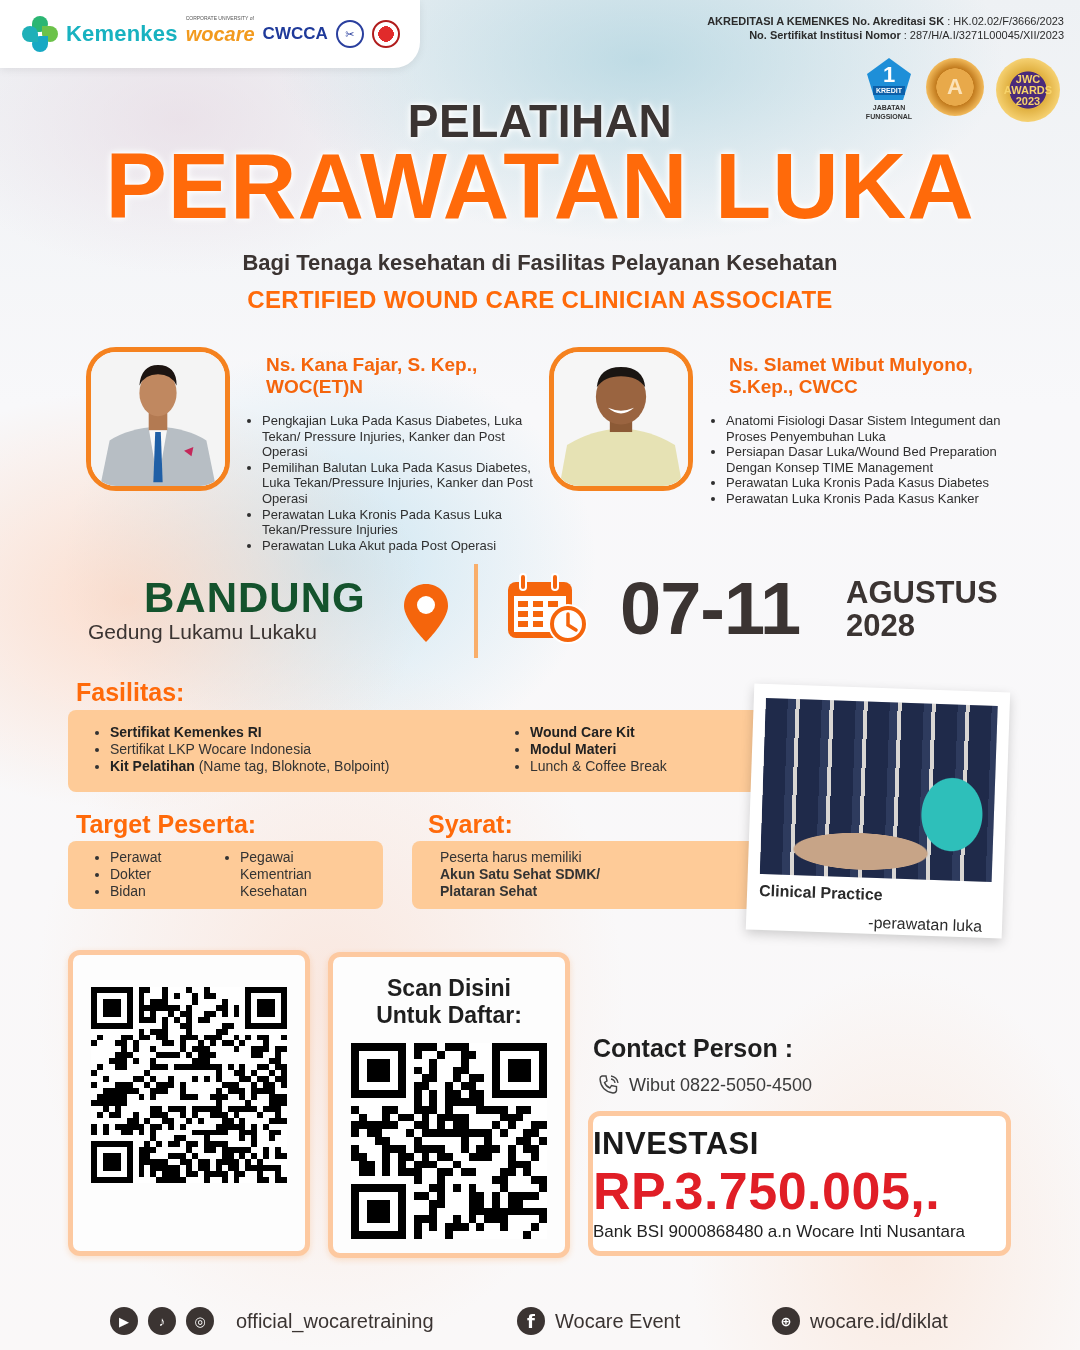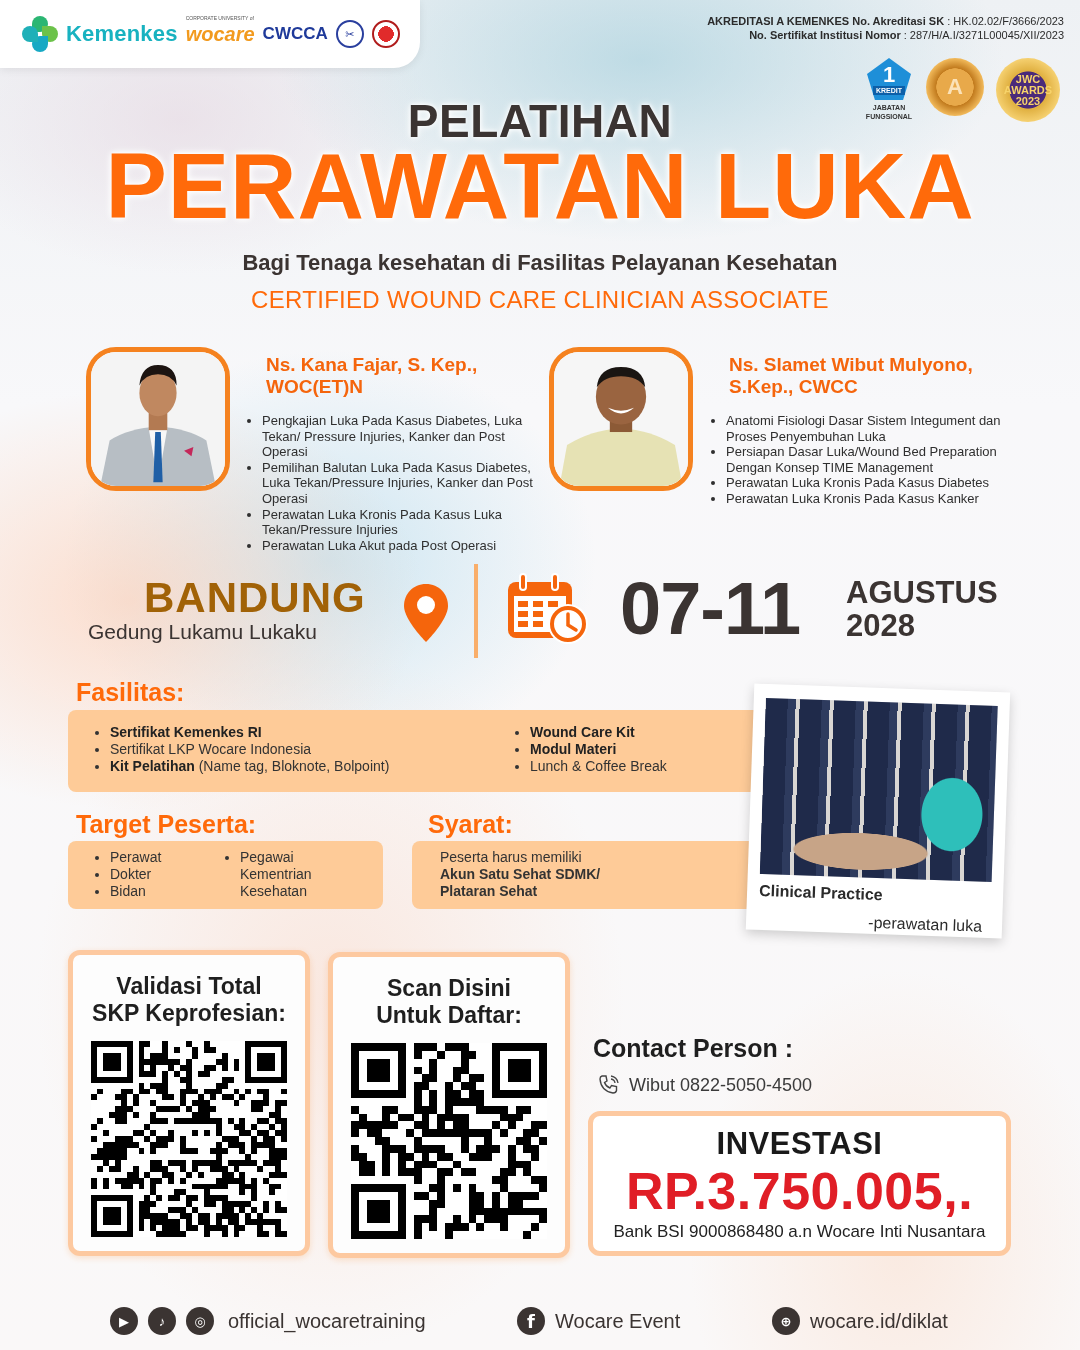--- a/index.html
+++ b/index.html
@@ -44,31 +44,31 @@
   .badge-kredit .pent small { font-size: 7px; font-weight: 700; background: #0d5fa8; padding: 1px 3px; }
   .badge-kredit .cap { font-size: 7px; font-weight: 700; color: #333; line-height: 9px; margin-top: 3px; }
   .medal { width: 58px; height: 58px; border-radius: 50%; display: flex; align-items: center; justify-content: center; font-weight: 800; position: relative; }
   .medal.a { background: radial-gradient(circle, #e8a94a 45%, #c17a1d 46%, #f1b95a 70%, #b06c12 100%); color: #fbe2b8; font-size: 22px; }
   .medal.jwc { width: 64px; height: 64px; background: radial-gradient(circle, #4a2a7a 40%, #e0b040 42%, #f5d070 70%, #b58320 100%); color: #f7d36a; font-size: 11px; line-height: 11px; text-align: center; }
 
   
   .t-pel { top: 94px; width: 100%; text-align: center; font-size: 46px; font-weight: 800; color: #3b3432; letter-spacing: 0.5px; text-shadow: 0 0 4px #fff, 0 0 8px #fff; }
   .t-main { top: 140px; width: 100%; text-align: center; font-size: 92px; font-weight: 900; color: #ff6a0a; letter-spacing: 1px; line-height: 1; text-shadow: 0 0 3px #fff, 0 0 6px #fff, 0 0 10px #fff; }
   .t-sub { top: 250px; width: 100%; text-align: center; font-size: 22px; font-weight: 700; color: #3b3432; }
-  .t-cert { top: 286px; width: 100%; text-align: center; font-size: 24px; font-weight: 400; color: #ff6a0a; letter-spacing: 0.3px; }
+  .t-cert { top: 286px; width: 100%; text-align: center; font-size: 24px; font-weight: 700; color: #ff6a0a; letter-spacing: 0.3px; }
 
   
   .photo { width: 144px; height: 144px; border: 5px solid #f5821f; border-radius: 30px; overflow: hidden; background: #fff; }
   .photo .ph { width: 100%; height: 100%; }
   .sp-name { font-size: 19px; font-weight: 800; color: #f5650c; line-height: 22px; margin-left: 16px; }
   .sp-list { font-size: 13px; line-height: 15.6px; color: #2f2f2f; padding-left: 14px; }
   .sp-list li { margin-bottom: 0; }
 
   
-  .loc-city { left: 144px; top: 574px; font-size: 42px; font-weight: 900; color: #a16207; letter-spacing: 1px; }
+  .loc-city { left: 144px; top: 574px; font-size: 42px; font-weight: 900; color: #14532d; letter-spacing: 1px; }
   .loc-venue { left: 88px; top: 620px; font-size: 21px; color: #3b3432; }
   .pin { left: 404px; top: 584px; width: 44px; height: 58px; }
   .vline { left: 474px; top: 564px; width: 4px; height: 94px; background: #f9ae6a; }
   .cal { left: 506px; top: 572px; width: 84px; height: 74px; }
   .date-num { left: 620px; top: 572px; font-size: 74px; font-weight: 900; color: #3b3432; line-height: 1; letter-spacing: -1px; }
   .date-month { left: 846px; top: 576px; font-size: 31px; font-weight: 900; color: #3b3432; line-height: 33px; }
 
   
   .sec-h { font-size: 25px; font-weight: 800; color: #ff6a0a; }
   .peach { background: #fecb98; border-radius: 8px; }
@@ -90,21 +90,21 @@
   .polaroid .cap2 { font-size: 16px; color: #2b2b2b; text-align: right; margin-top: 10px; padding-right: 8px; }
 
   
   .qr-card { width: 242px; height: 306px; background: #fdfdfd; border: 5px solid #fdc9a0; border-radius: 12px; box-shadow: 0 2px 6px rgba(245,130,31,0.2); padding-top: 18px; text-align: center; }
   .qr-title { font-size: 23px; font-weight: 800; color: #1f1f1f; line-height: 27px; }
   .qr { width: 196px; height: 196px; margin: 14px auto 0; background: #fff; }
 
   
   .cp-h { left: 593px; top: 1034px; font-size: 25px; font-weight: 800; color: #1f1f1f; }
   .cp-line { left: 597px; top: 1073px; font-size: 18px; color: #3b3b3b; display: flex; align-items: center; gap: 8px; }
-  .inv-box { left: 588px; top: 1111px; width: 423px; height: 145px; background: #fff; border: 5px solid #fdc9a0; border-radius: 12px; text-align: center; padding-top: 10px; }
+  .inv-box { left: 588px; top: 1111px; width: 423px; height: 145px; background: #fff; border: 5px solid #fdc9a0; border-radius: 12px; padding-top: 10px; }
   .inv-h { font-size: 31px; font-weight: 900; color: #1a1a1a; letter-spacing: 0.5px; }
   .inv-price { font-size: 52px; font-weight: 900; color: #e01e26; line-height: 58px; letter-spacing: 0.5px; }
   .inv-bank { font-size: 17px; color: #222; margin-top: 2px; }
 
   
   .foot { top: 1306px; height: 30px; display: flex; align-items: center; gap: 10px; font-size: 20px; color: #3b3432; }
   .ficon { width: 28px; height: 28px; border-radius: 50%; background: #3b3432; color: #fff; display: flex; align-items: center; justify-content: center; font-size: 13px; font-weight: 700; }
 </style>
 </head>
 <body>
@@ -252,24 +252,20 @@
   <div style="font-weight:700;">Plataran Sehat</div>
 </div>
 
 <div class="abs polaroid">
   <div class="pic"></div>
   <div class="cap1">Clinical Practice</div>
   <div class="cap2">-perawatan luka</div>
 </div>
 
 <div class="abs qr-card" style="left:68px;top:950px;">
-  <div class="qr-title">
-      <div>Validasi Total</div>
-      <div>SKP Keprofesian:</div>
-    </div>
   <svg class="qr" id="qr1" viewBox="0 0 33 33" shape-rendering="crispEdges">
       <rect x="8" y="0" width="1" height="1" fill="#000"></rect>
       <rect x="9" y="0" width="1" height="1" fill="#000"></rect>
       <rect x="12" y="0" width="1" height="1" fill="#000"></rect>
       <rect x="16" y="0" width="1" height="1" fill="#000"></rect>
       <rect x="19" y="0" width="1" height="1" fill="#000"></rect>
       <rect x="8" y="1" width="1" height="1" fill="#000"></rect>
       <rect x="12" y="1" width="1" height="1" fill="#000"></rect>
       <rect x="14" y="1" width="1" height="1" fill="#000"></rect>
       <rect x="17" y="1" width="1" height="1" fill="#000"></rect>
@@ -937,21 +933,21 @@
 <div class="abs inv-box">
   <div class="inv-h">INVESTASI</div>
   <div class="inv-price">RP.3.750.005,.</div>
   <div class="inv-bank">Bank BSI 9000868480 a.n Wocare Inti Nusantara</div>
 </div>
 
 <div class="abs foot" style="left:110px;">
   <span class="ficon">▶</span>
   <span class="ficon">♪</span>
   <span class="ficon">◎</span>
-  <span style="margin-left:4px;">official_wocaretraining</span>
+  <span style="margin-left:12px;">official_wocaretraining</span>
 </div>
 <div class="abs foot" style="left:517px;">
   <span class="ficon" style="font-size:18px;font-family:'DejaVu Sans',sans-serif;">f</span>
   <span>Wocare Event</span>
 </div>
 <div class="abs foot" style="left:772px;">
   <span class="ficon">⊕</span>
   <span>wocare.id/diklat</span>
 </div>
 

